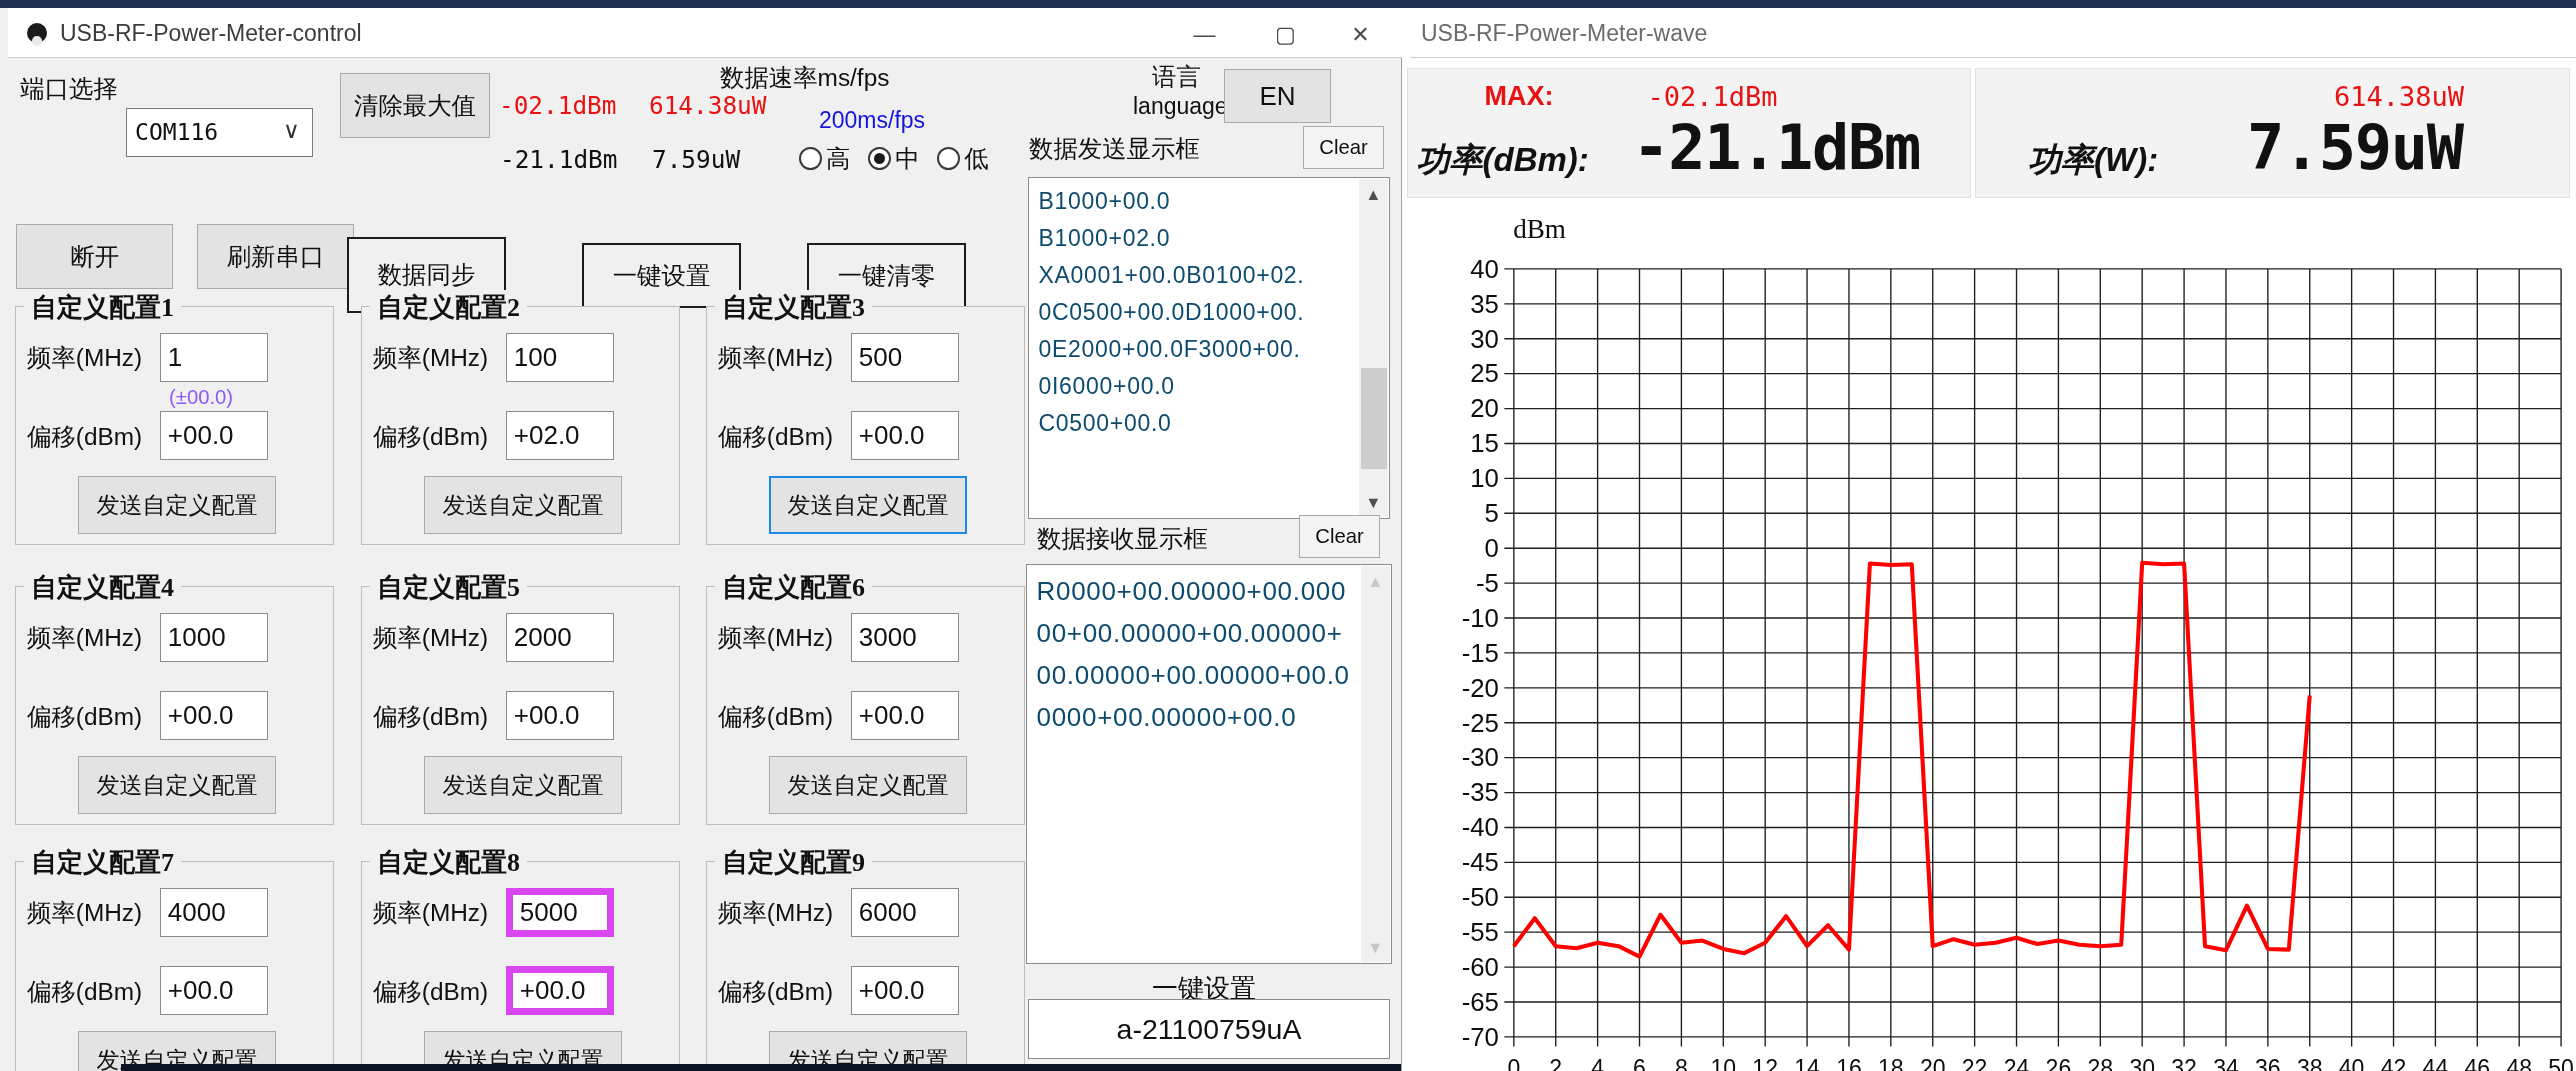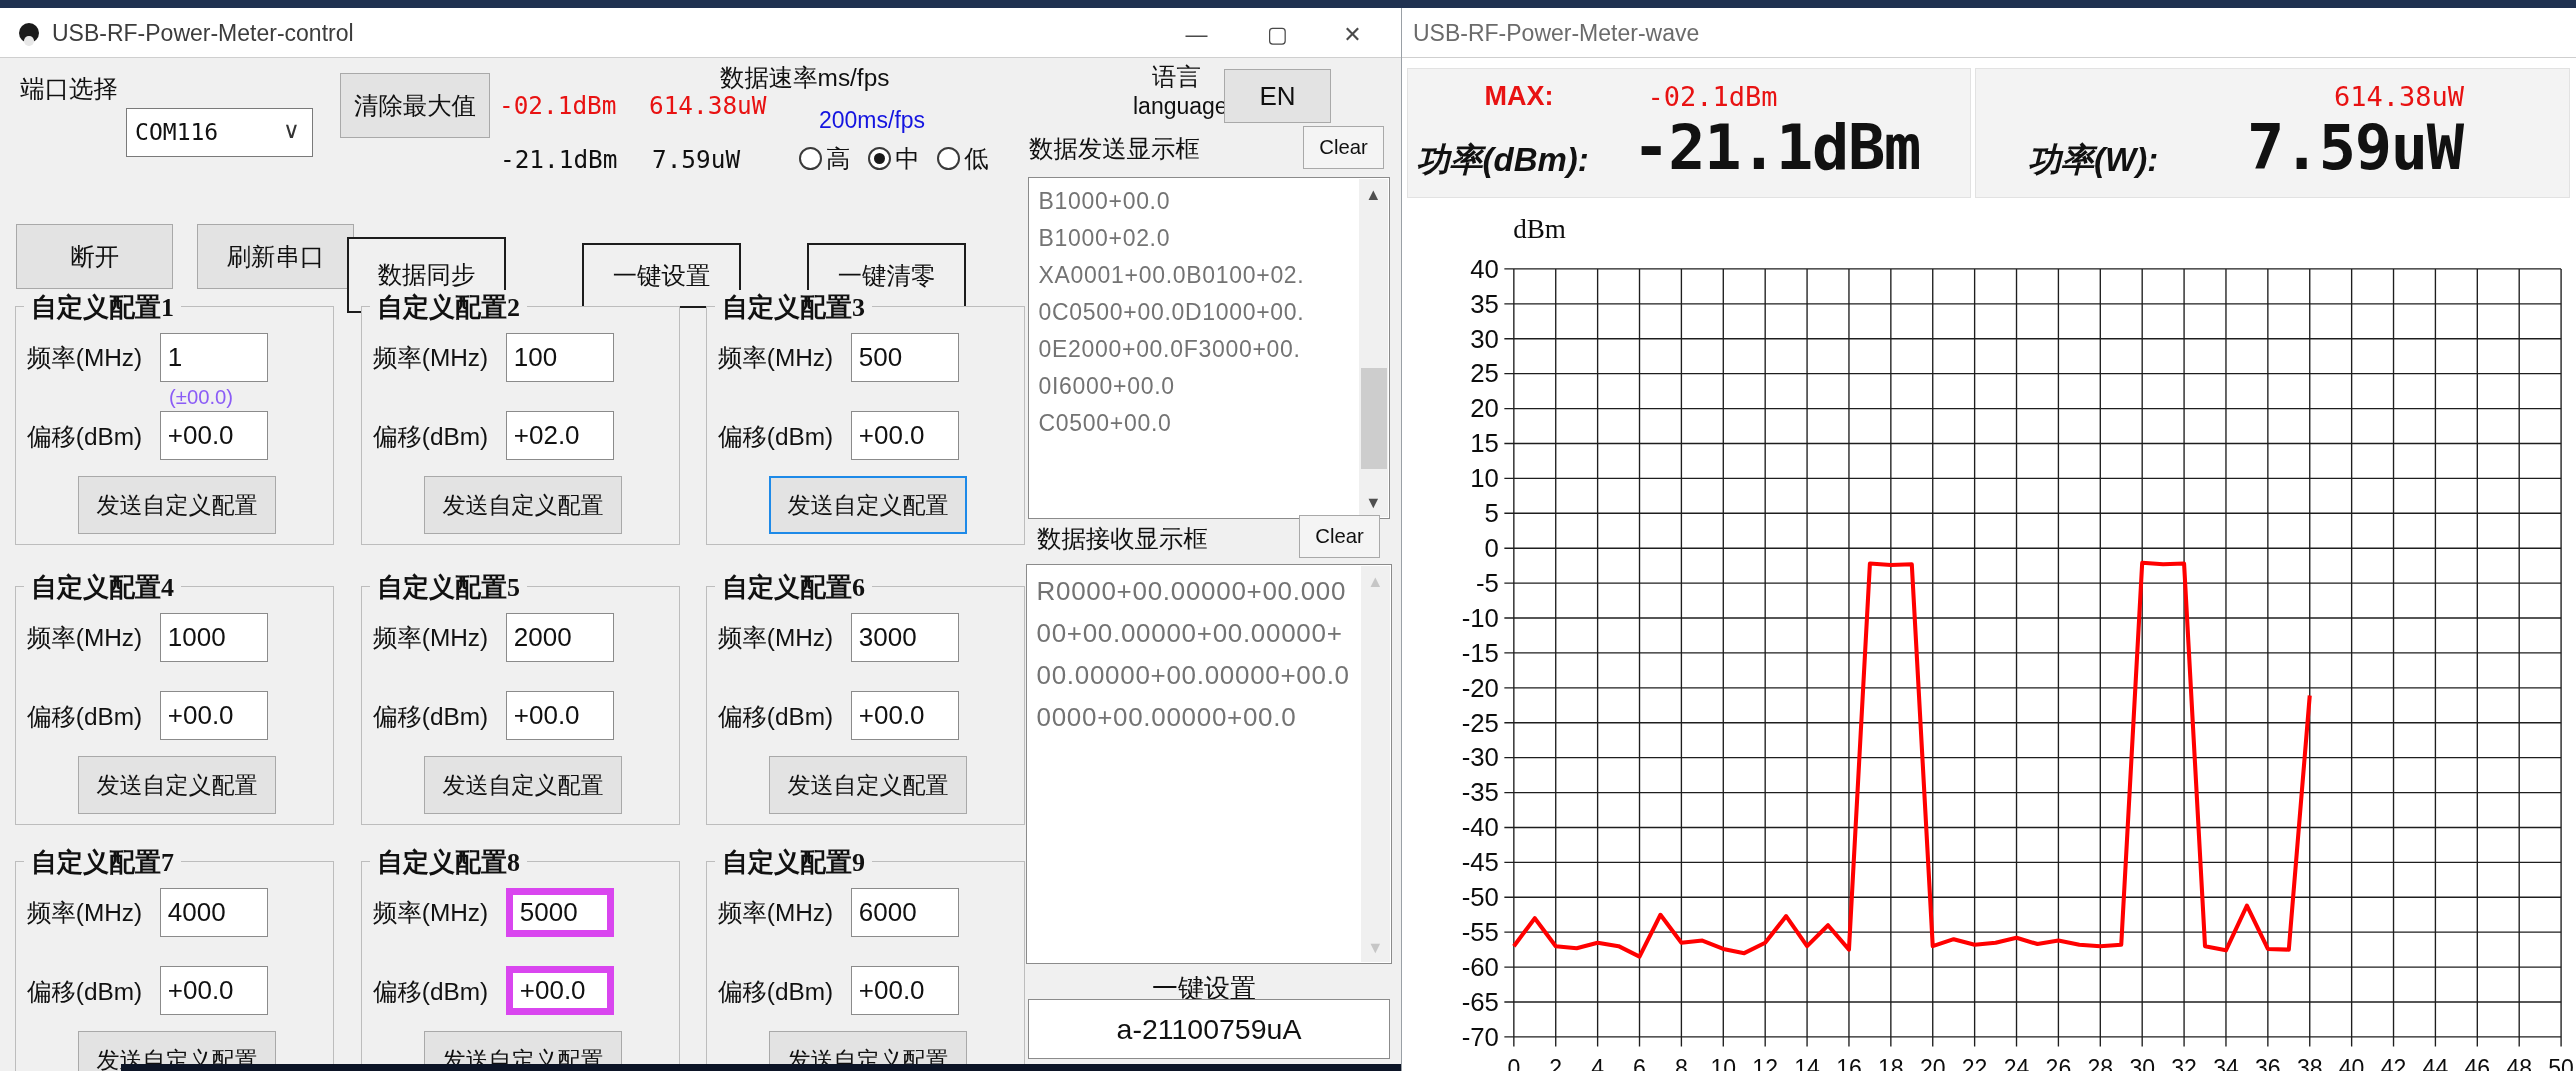--- a/index.html
+++ b/index.html
@@ -7,21 +7,21 @@
     width:2576px;height:1072px;position:relative;overflow:hidden;
     background:#f0f0f0;font-family:"Liberation Sans",sans-serif;color:#111;
   }
   .topstrip{position:absolute;left:0;top:0;width:2576px;height:8.1px;background:#1f3150;}
   .bottomstrip{position:absolute;left:121px;top:1064px;width:1280px;height:7.5px;background:#0c1426;}
 
   
   .win{position:absolute;top:8.1px;background:#f0f0f0;}
   #ctrl-win{left:0;width:1401px;height:1064px;border-right:1.4px solid #9aa0a6;}
   #wave-win{left:1402px;width:1174px;height:1064px;background:#ffffff;}
-  .titlebar{position:absolute;left:0;top:0;width:100%;height:49px;background:#ffffff;border-bottom:0.7px solid #cfcfcf;}
+  .titlebar{position:absolute;left:8px;top:0;width:100%;height:49px;background:#ffffff;border-bottom:0.7px solid #cfcfcf;}
   .title-text{position:absolute;left:52px;top:12.2px;font-size:23px;color:#3c3c3c;}
   #wave-win .title-text{left:11px;color:#6b6b6b;}
   .app-icon{position:absolute;left:19px;top:15px;width:20.3px;height:20.3px;border-radius:50%;background:#1b1b1b;}
   .app-icon:after{content:"";position:absolute;left:5.4px;top:13px;width:9.5px;height:9.5px;border-radius:50%;background:#e8e8e8;}
   .wbtn{position:absolute;top:9.5px;width:61px;height:33px;text-align:center;line-height:33px;font-size:22px;color:#4a4a4a;}
   #btn-min{left:1166px;} #btn-max{left:1247px;} #btn-close{left:1322px;}
 
   
   .btn{position:absolute;background:#e3e3e3;border:1.4px solid #a9a9a9;display:flex;align-items:center;justify-content:center;
        font-size:24.4px;color:#101010;box-sizing:border-box;}
@@ -42,21 +42,21 @@
   .radio-row{position:absolute;left:799px;top:133px;height:35px;display:flex;align-items:center;gap:17.6px;}
   .radio-item{display:flex;align-items:center;gap:4.1px;}
   .rdot{width:23px;height:23px;border:2px solid #3a3a3a;border-radius:50%;background:#fff;box-sizing:border-box;position:relative;}
   .rdot.sel:after{content:"";position:absolute;left:4.1px;top:4.1px;width:11px;height:11px;border-radius:50%;background:#1a1a1a;}
   .radio-item .rlab{font-size:24.4px;}
 
   
   .listbox{position:absolute;background:#fff;border:1.4px solid #8b8b8b;box-sizing:border-box;overflow:hidden;}
   #send-box{left:1028px;top:169px;width:362px;height:342px;}
   #recv-box{left:1026px;top:556px;width:366px;height:400px;}
-  .list-lines{position:absolute;left:9.5px;top:5.4px;right:35px;font-size:23px;line-height:37px;color:#737373;letter-spacing:0.7px;}
+  .list-lines{position:absolute;left:9.5px;top:5.4px;right:35px;font-size:23px;line-height:37px;color:#0c4a6e;letter-spacing:0.7px;}
   #recv-box .list-lines{font-size:26px;line-height:42px;word-break:break-all;}
   .sbar{position:absolute;top:1.4px;right:1.4px;bottom:1.4px;width:28.5px;background:#f0f0f0;}
   .sbar .arr{position:absolute;left:0;width:28.5px;height:30px;text-align:center;line-height:30px;font-size:16.3px;color:#4f4f4f;}
   .sbar .arr.up{top:0;} .sbar .arr.dn{bottom:0;}
   .sbar .thumb{position:absolute;left:1.4px;width:26px;background:#cdcdcd;}
   .sbar.faint .arr{color:#c6c6c6;}
 
   
   .grp{position:absolute;width:319px;border:1.4px solid #bdbdbd;box-sizing:border-box;background:#f0f0f0;}
   .grp .legend{position:absolute;left:8.1px;top:-17.6px;background:#f0f0f0;padding:0 6.8px;font-size:26px;font-weight:bold;font-family:"Liberation Serif",serif;}

